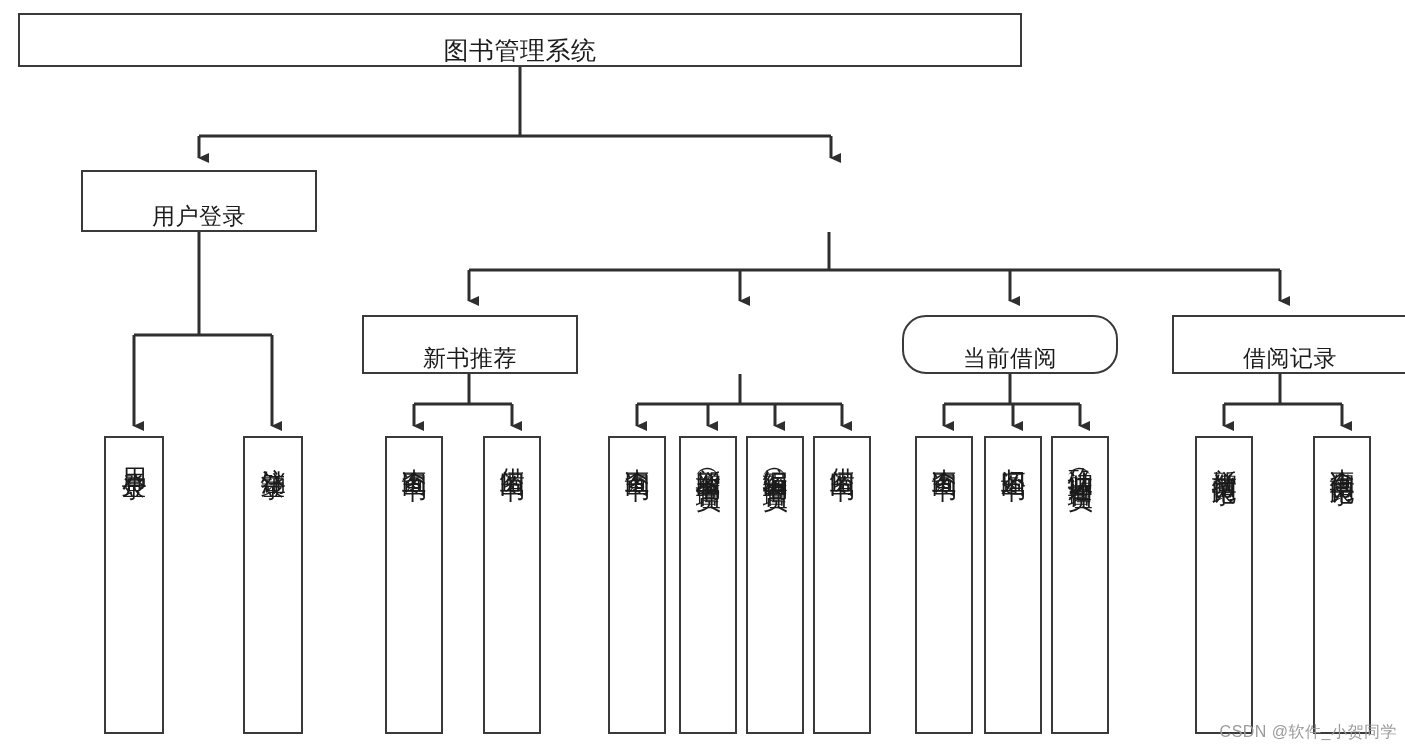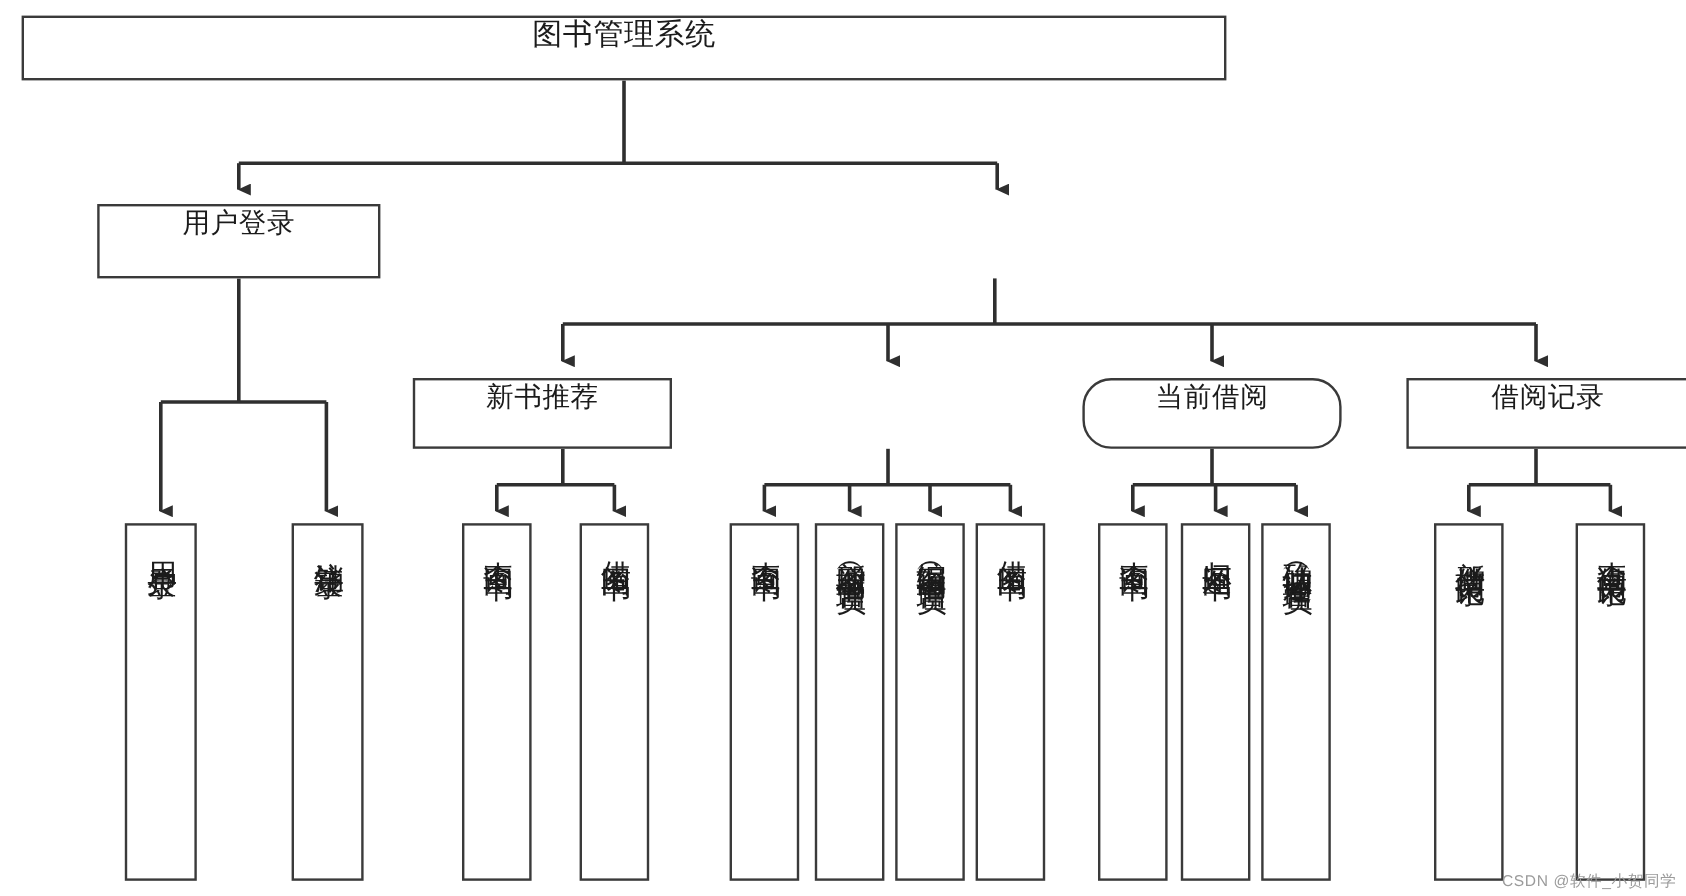--- a/index.html
+++ b/index.html
@@ -24,21 +24,21 @@
     width: 1405px;
     height: 747px;
     pointer-events: none;
   }
   .node {
     position: absolute;
     box-sizing: border-box;
     background: #ffffff;
     border: 2.5px solid #3a3a3a;
     display: flex;
-    align-items: flex-start;
+    align-items: flex-end;
     justify-content: center;
     color: #1b1b1b;
     z-index: 2;
   }
   .node .label {
     display: block;
     text-align: center;
     line-height: 1.18;
     letter-spacing: 0.5px;
   }
@@ -57,21 +57,21 @@
     letter-spacing: 3px;
     white-space: nowrap;
   }
   .node.root .label {
     font-size: 25px;
   }
   #watermark {
     position: absolute;
     right: 8px;
     bottom: 4px;
-    font-size: 13px;
+    font-size: 16px;
     color: #9b9b9b;
     z-index: 5;
     white-space: nowrap;
     letter-spacing: 0.5px;
   }
 </style>
 </head>
 <body>
 
 <div id="canvas">
@@ -128,21 +128,21 @@
 
   <div class="node horizontal root" style="left:18px; top:13px; width:1004px; height:54px;">
     <span class="label">图书管理系统</span>
   </div>
 
   <div class="node horizontal" style="left:81px; top:170px; width:236px; height:62px;">
     <span class="label">用户登录</span>
   </div>
 
 
-  <div class="node horizontal" style="left:344px; top:315px; width:216px; height:59px;">
+  <div class="node horizontal" style="left:362px; top:315px; width:216px; height:59px;">
     <span class="label">新书推荐</span>
   </div>
 
 
   <div class="node horizontal" style="left:902px; top:315px; width:216px; height:59px;border-radius:24px;">
     <span class="label">当前借阅</span>
   </div>
 
   <div class="node horizontal" style="left:1172px; top:315px; width:236px; height:59px;">
     <span class="label">借阅记录</span>

